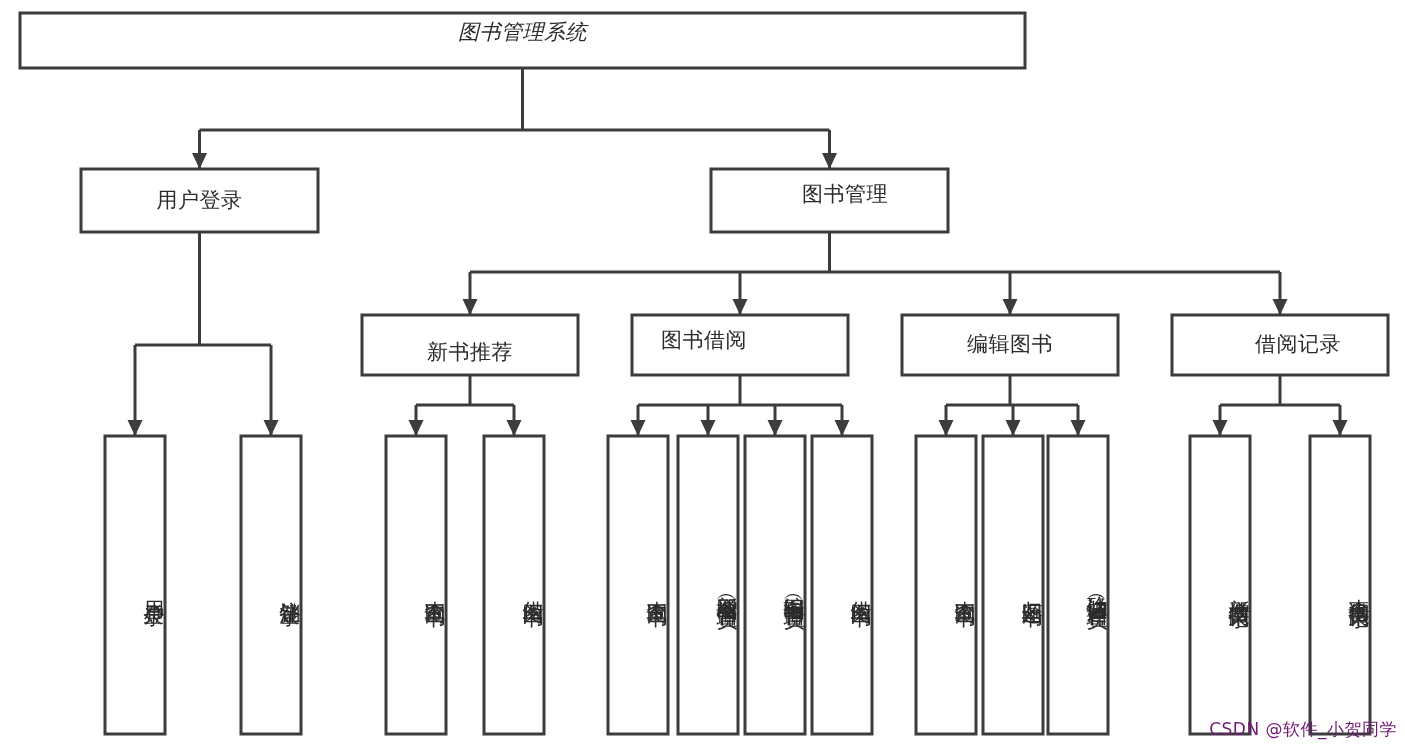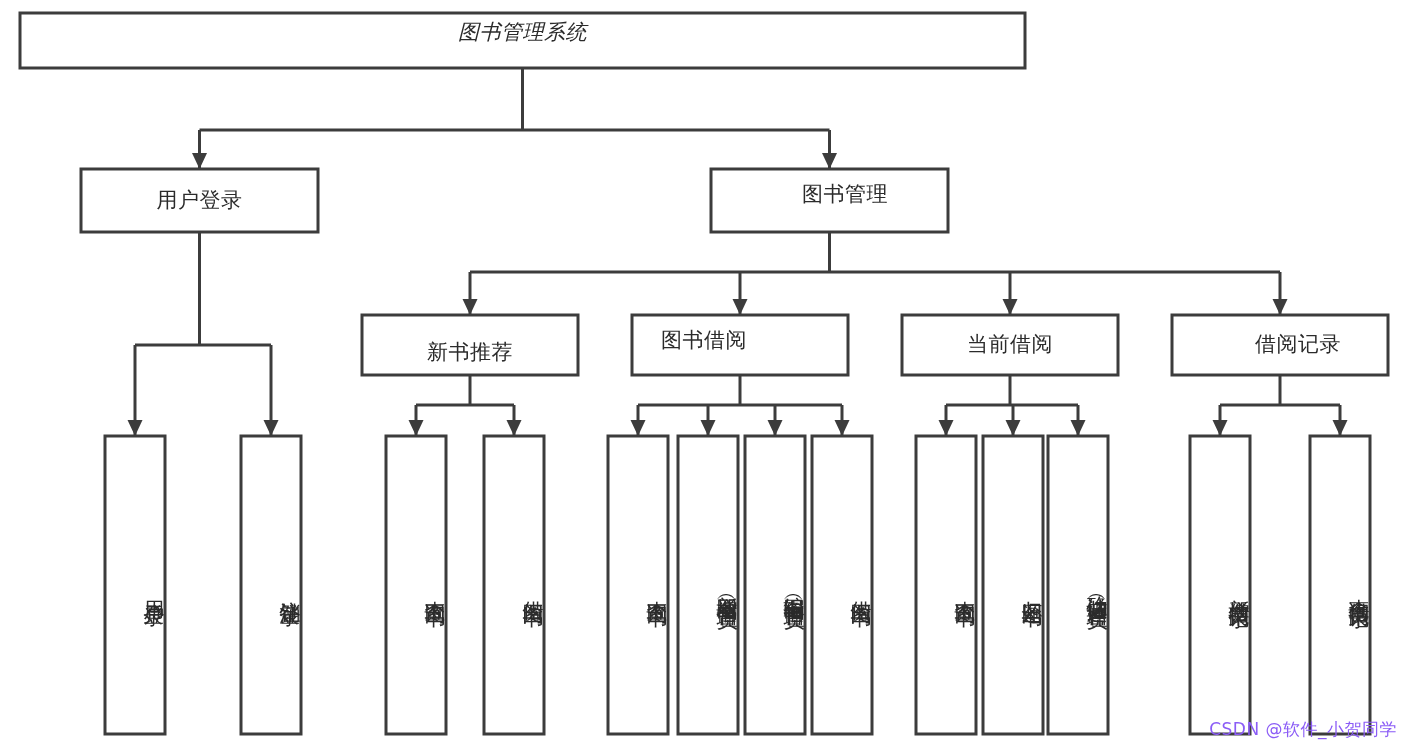--- a/index.html
+++ b/index.html
@@ -61,21 +61,21 @@
     letter-spacing: 2px;
     padding-top: 6px;
     align-items: flex-start;
     justify-content: center;
   }
   .watermark {
     position: absolute;
     right: 8px;
     bottom: 6px;
     font-size: 17px;
-    color: #8b5cf6;
+    color: #701a75;
     letter-spacing: 0.5px;
     font-family: "DejaVu Sans", "Liberation Sans", sans-serif;
     white-space: nowrap;
   }
 </style>
 </head>
 <body>
 
 <div id="diagram-root">
 
@@ -157,21 +157,21 @@
         <path d="M 1332.5 420 L 1347.5 420 L 1340 436 Z" class="arrow-head"></path>
       </g>
   </svg>
 
   <div id="labels-layer">
       <div class="node-label horiz" style="left: 20px; top: 13px; width: 1005px; height: 39px; font-style: italic;">图书管理系统</div>
       <div class="node-label horiz" style="left: 81px; top: 169px; width: 237px; height: 63px;">用户登录</div>
       <div class="node-label horiz" style="left: 711px; top: 163px; width: 237px; height: 63px; padding-left: 31px;">图书管理</div>
       <div class="node-label horiz" style="left: 362px; top: 315px; width: 216px; height: 76px;">新书推荐</div>
       <div class="node-label horiz" style="left: 596px; top: 315px; width: 216px; height: 52px;">图书借阅</div>
-      <div class="node-label horiz" style="left: 902px; top: 315px; width: 216px; height: 60px;">当前借阅</div>
+      <div class="node-label horiz" style="left: 902px; top: 315px; width: 216px; height: 60px;">编辑图书</div>
       <div class="node-label horiz" style="left: 1172px; top: 315px; width: 252px; height: 60px;">借阅记录</div>
       <div class="node-label vert" style="left: 105px; top: 436px; width: 60px; height: 298px;">用户登录</div>
       <div class="node-label vert" style="left: 241px; top: 436px; width: 60px; height: 298px;">注销登录</div>
       <div class="node-label vert" style="left: 386px; top: 436px; width: 60px; height: 298px;">查询图书</div>
       <div class="node-label vert" style="left: 484px; top: 436px; width: 60px; height: 298px;">借阅图书</div>
       <div class="node-label vert" style="left: 608px; top: 436px; width: 60px; height: 298px;">查询图书</div>
       <div class="node-label vert" style="left: 678px; top: 436px; width: 60px; height: 298px;">新增图书（管理员）</div>
       <div class="node-label vert" style="left: 745px; top: 436px; width: 60px; height: 298px;">编辑图书（管理员）</div>
       <div class="node-label vert" style="left: 812px; top: 436px; width: 60px; height: 298px;">借阅图书</div>
       <div class="node-label vert" style="left: 916px; top: 436px; width: 60px; height: 298px;">查询图书</div>

